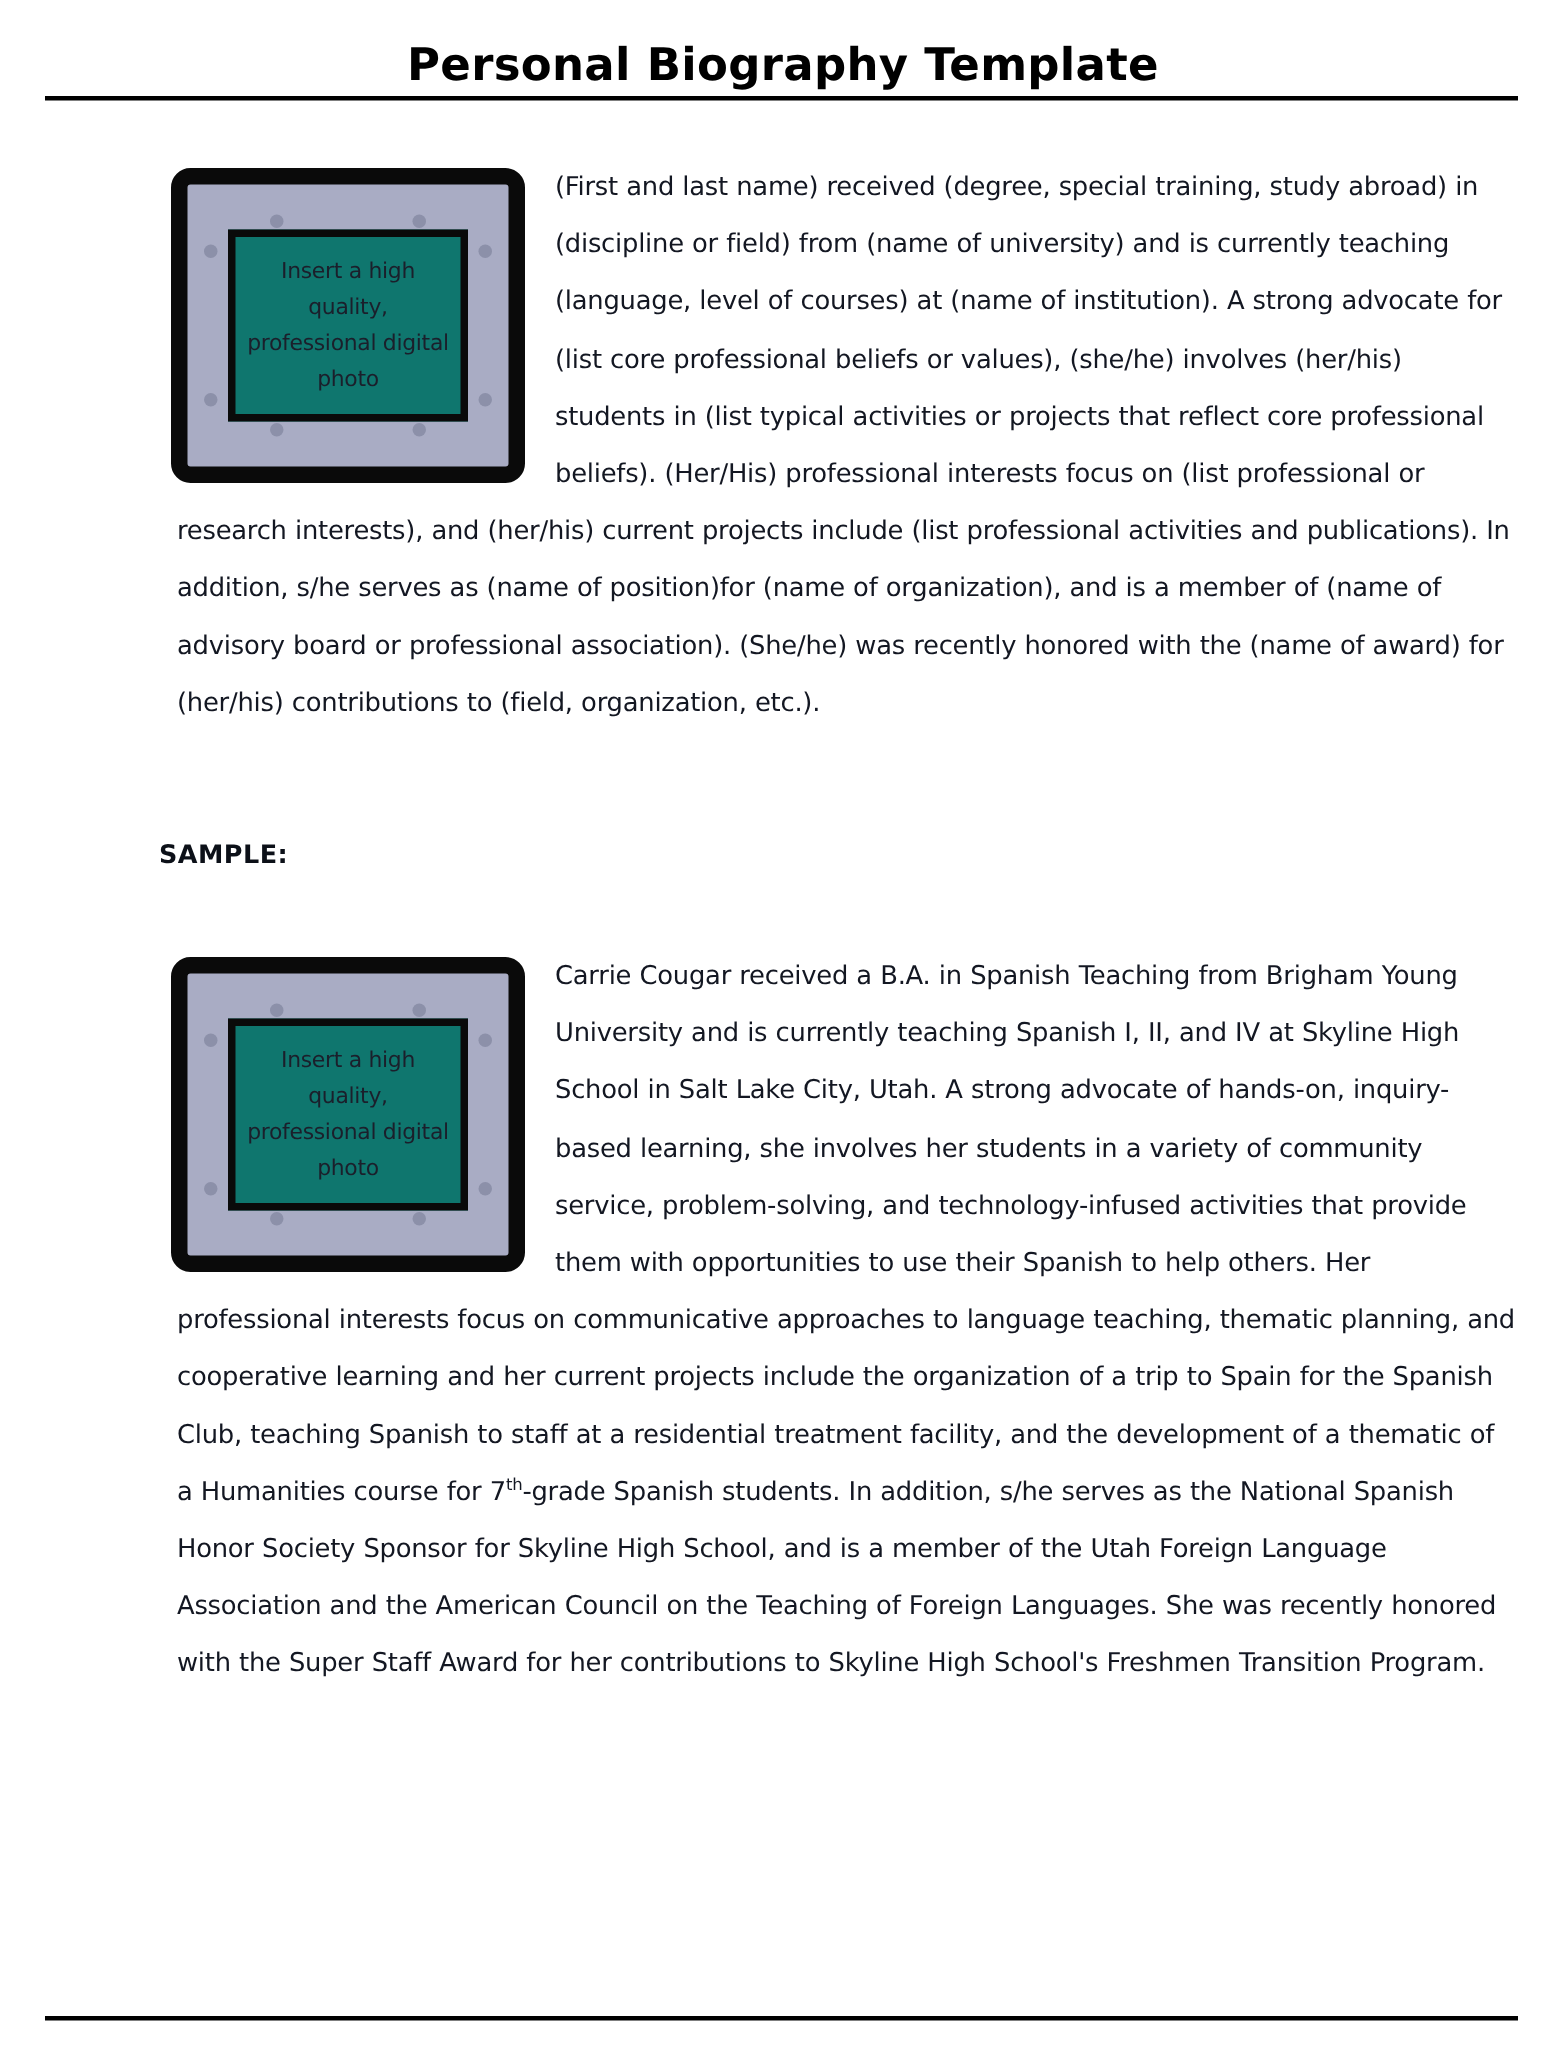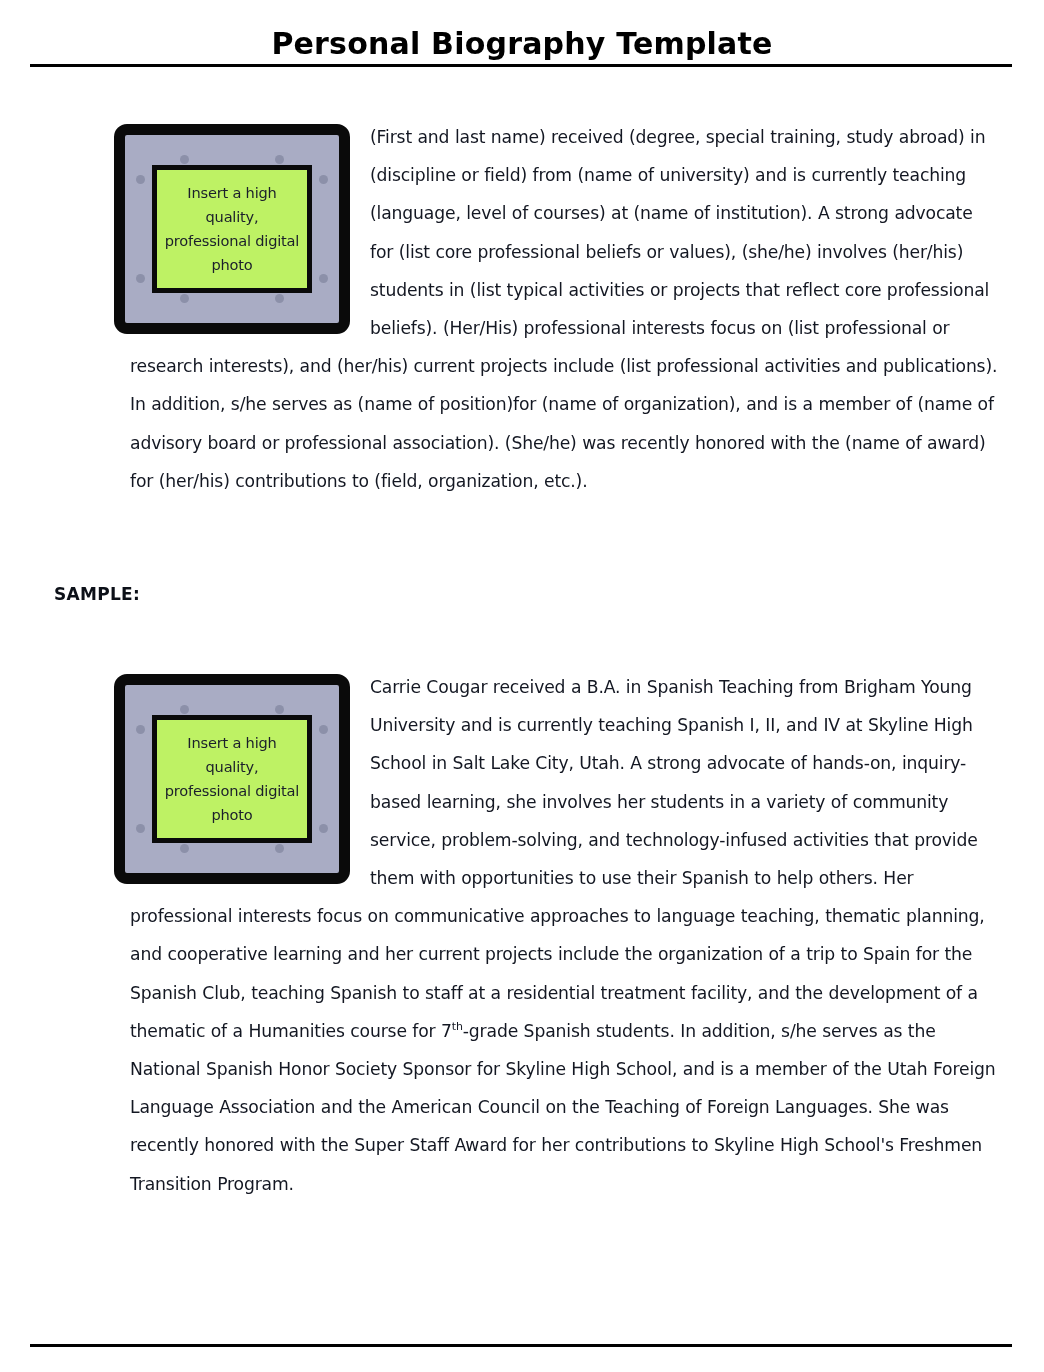--- a/index.html
+++ b/index.html
@@ -73,21 +73,21 @@
   }
 
   .bio-text {
     font-family: "DejaVu Sans", sans-serif;
     font-size: 17.2px;
     line-height: 38.2px;
     color: #131722;
     text-align: left;
     letter-spacing: -0.15px;
     word-spacing: 0.2px;
-    margin: 16px;
+    margin: 4px;
   }
   .bio-text sup {
     font-size: 11px;
     vertical-align: super;
     line-height: 0;
   }
 
   
   .photo-frame {
     float: left;
@@ -116,21 +116,21 @@
   .photo-frame .h-br { right: 11px; bottom: 40px; }
   .photo-frame .h-bm-l { left: 55px; bottom: 20px; }
   .photo-frame .h-bm-r { right: 55px; bottom: 20px; }
 
   .photo-inner {
     position: absolute;
     left: 27px;
     top: 30px;
     right: 27px;
     bottom: 30px;
-    background: #bef264;
+    background: #0f766e;
     border: 5px solid #0a0a0a;
     display: flex;
     align-items: center;
     justify-content: center;
     box-sizing: border-box;
   }
   .photo-inner-label {
     font-family: "DejaVu Sans", sans-serif;
     font-size: 14.6px;
     line-height: 24px;
@@ -146,21 +146,21 @@
     clear: both;
   }
 
   
   .sample-label {
     font-family: "DejaVu Sans", sans-serif;
     font-weight: bold;
     font-size: 17px;
     letter-spacing: 0.3px;
     color: #0c1018;
-    padding-left: 54px;
+    padding-left: 106px;
     margin: 0;
   }
 
   .spacer-top { height: 44px; }
   .spacer-mid { height: 68px; }
   .spacer-after-sample { height: 48px; }
   .spacer-bottom { height: 20px; }
 </style>
 </head>
 <body>

